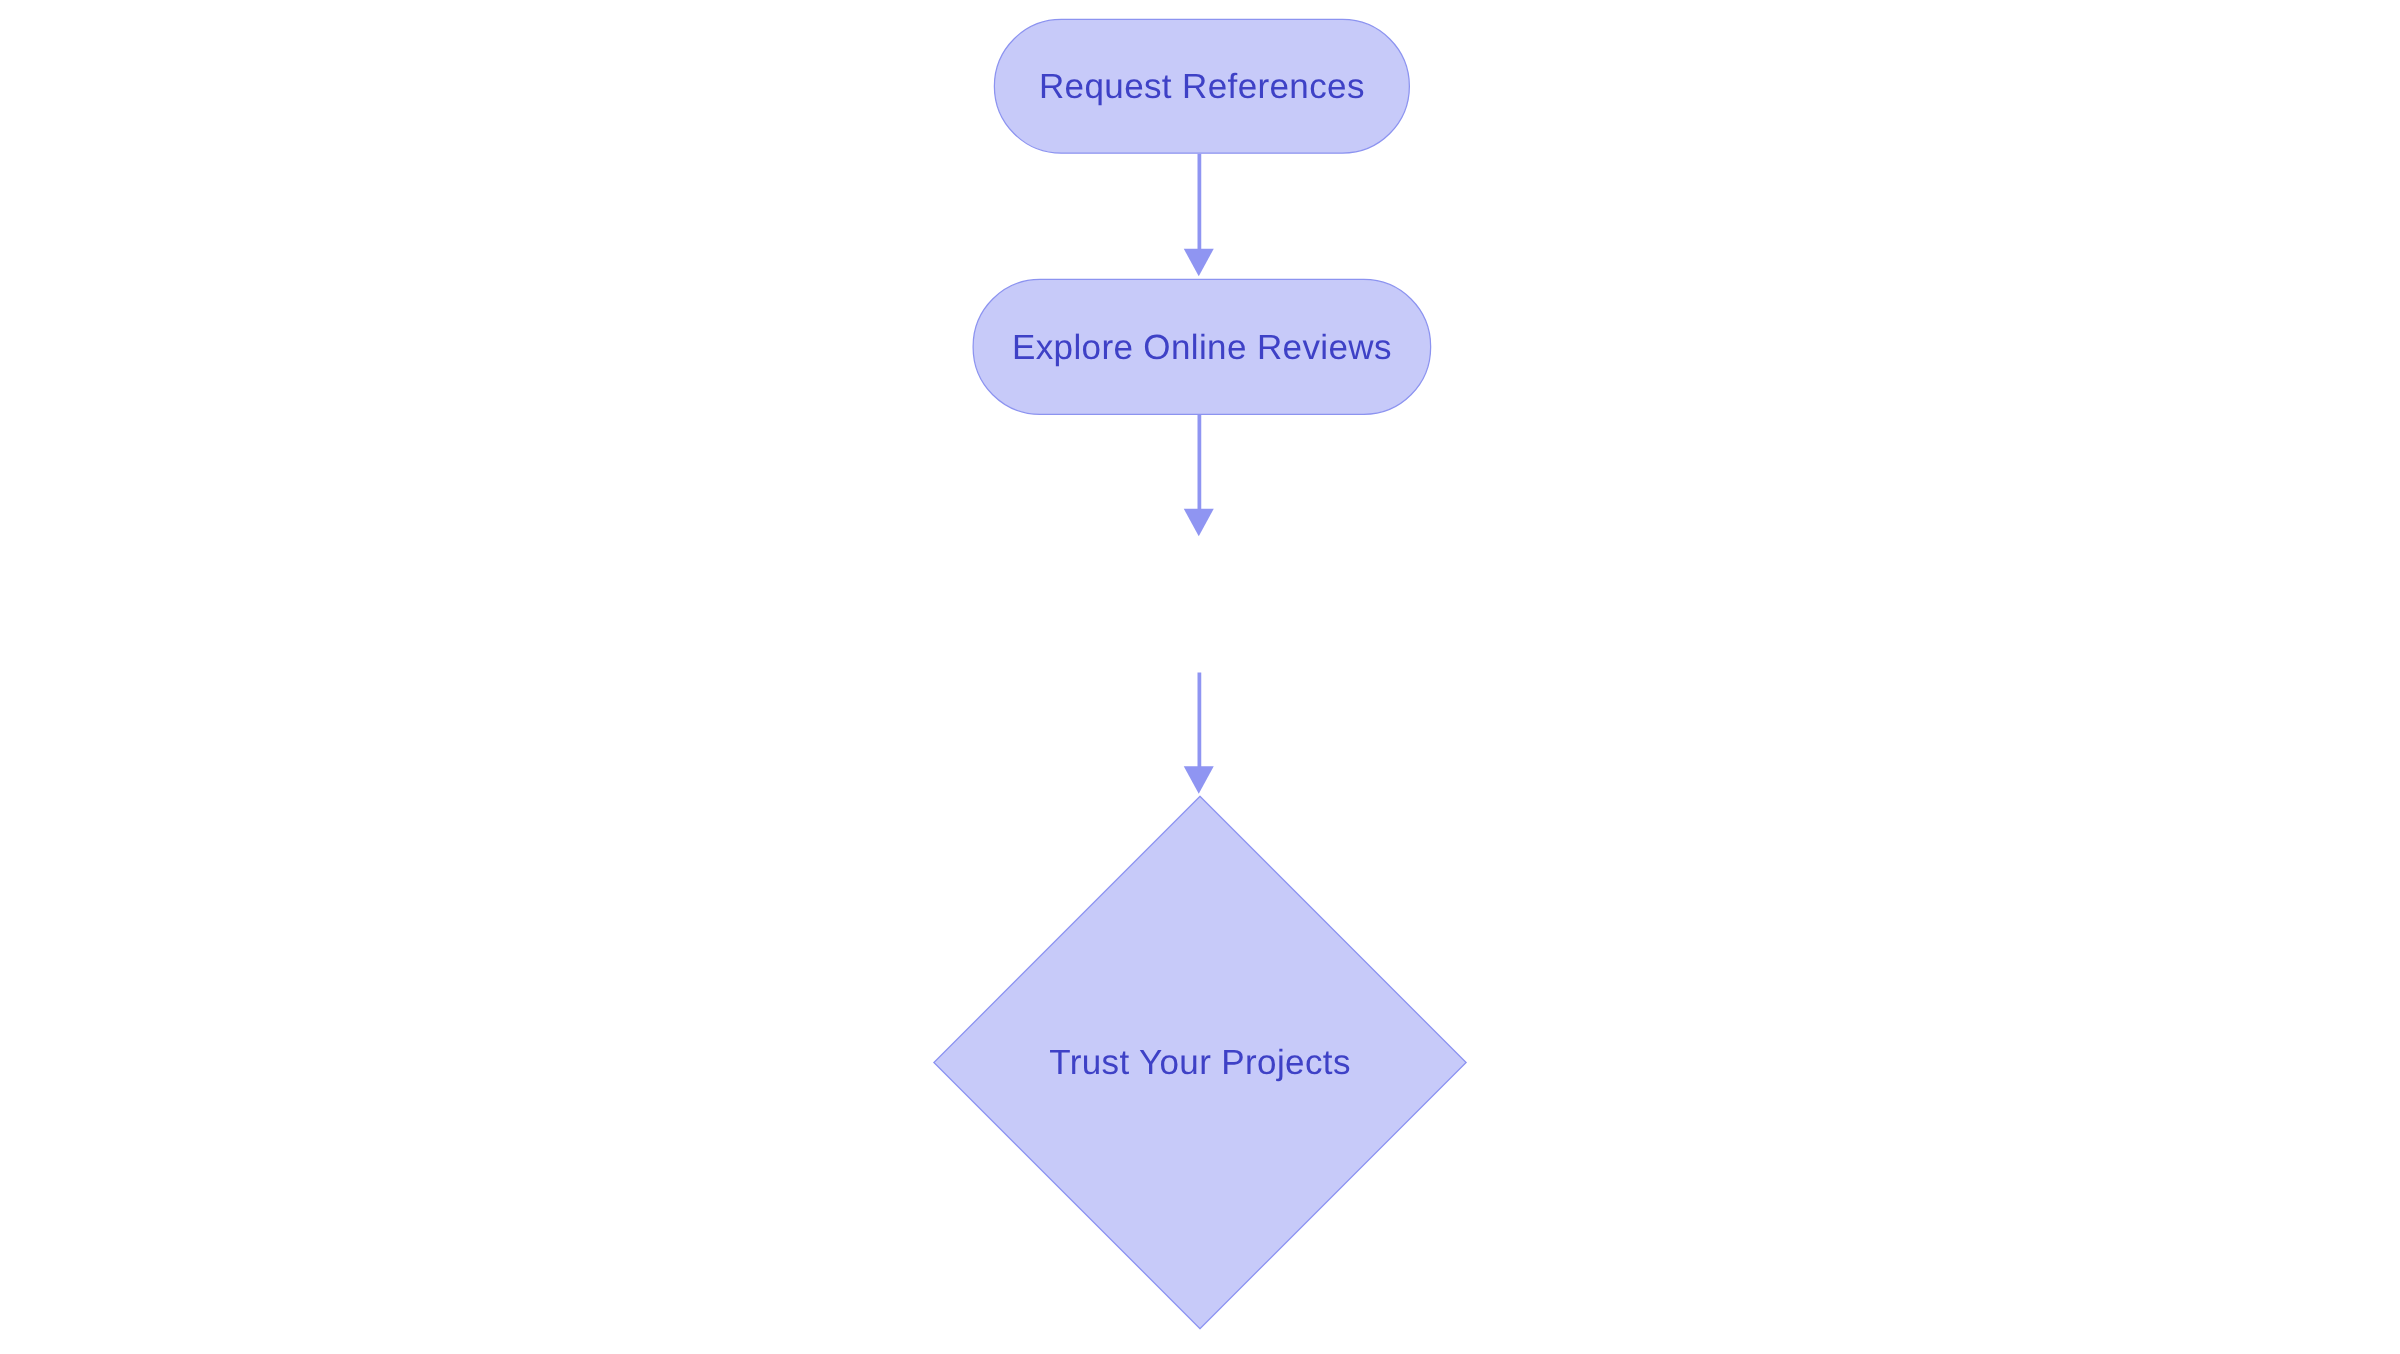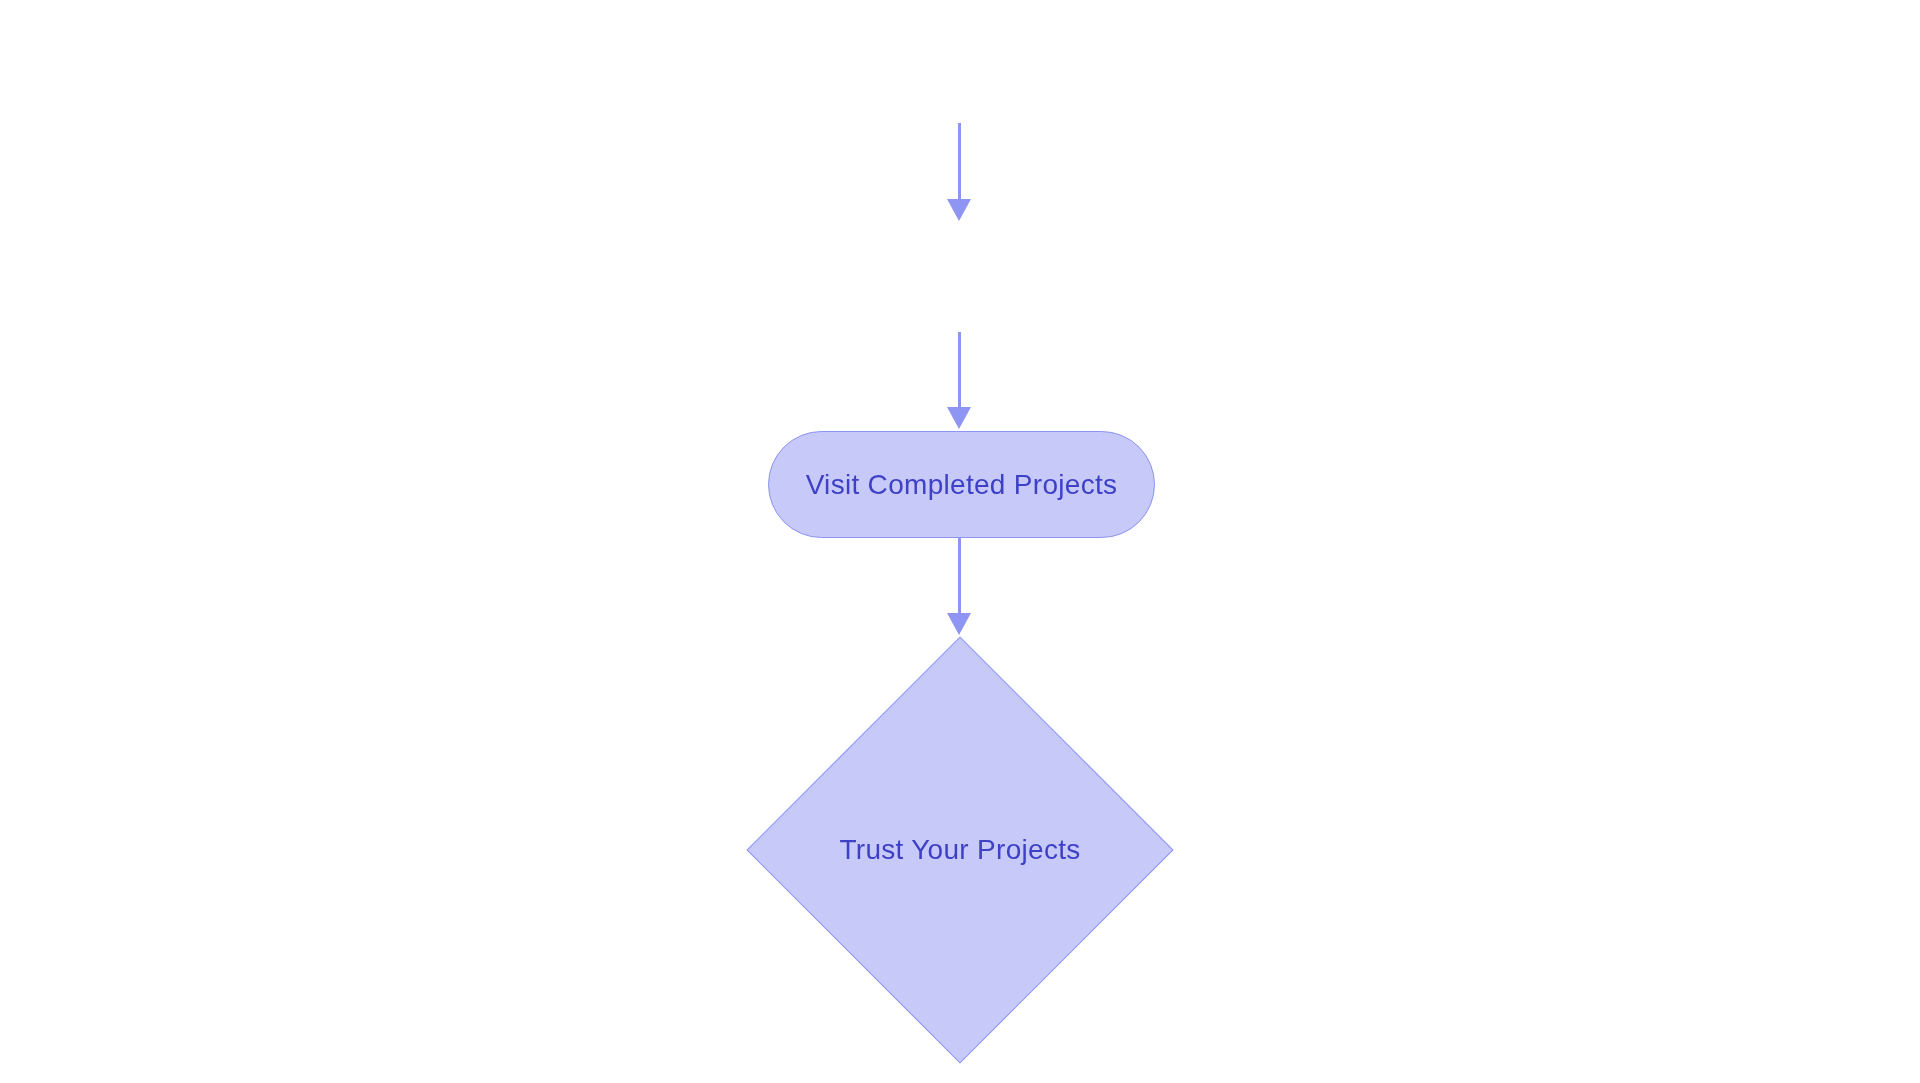--- a/index.html
+++ b/index.html
@@ -80,31 +80,34 @@
   .edge2-line { top: 332px; height: 76px; }
   .edge2-head { top: 407px; }
   .edge3-line { top: 538px; height: 76px; }
   .edge3-head { top: 613px; }
 </style>
 </head>
 <body>
 
 <div class="canvas">
 
+  <div class="node stadium node1">
+    <span class="node-label">Request References</span>
+  </div>
 
   <div class="edge-line edge1-line"></div>
   <div class="edge-head edge1-head"></div>
 
+  <div class="node stadium node2">
+    <span class="node-label">Explore Online Reviews</span>
+  </div>
 
   <div class="edge-line edge2-line"></div>
   <div class="edge-head edge2-head"></div>
 
-  <div class="node stadium node3">
-    <span class="node-label">Visit Completed Projects</span>
-  </div>
 
   <div class="edge-line edge3-line"></div>
   <div class="edge-head edge3-head"></div>
 
   <div class="diamond-shape"></div>
   <div class="diamond-label">Trust Your Projects</div>
 
 </div>
 
 </body></html>

